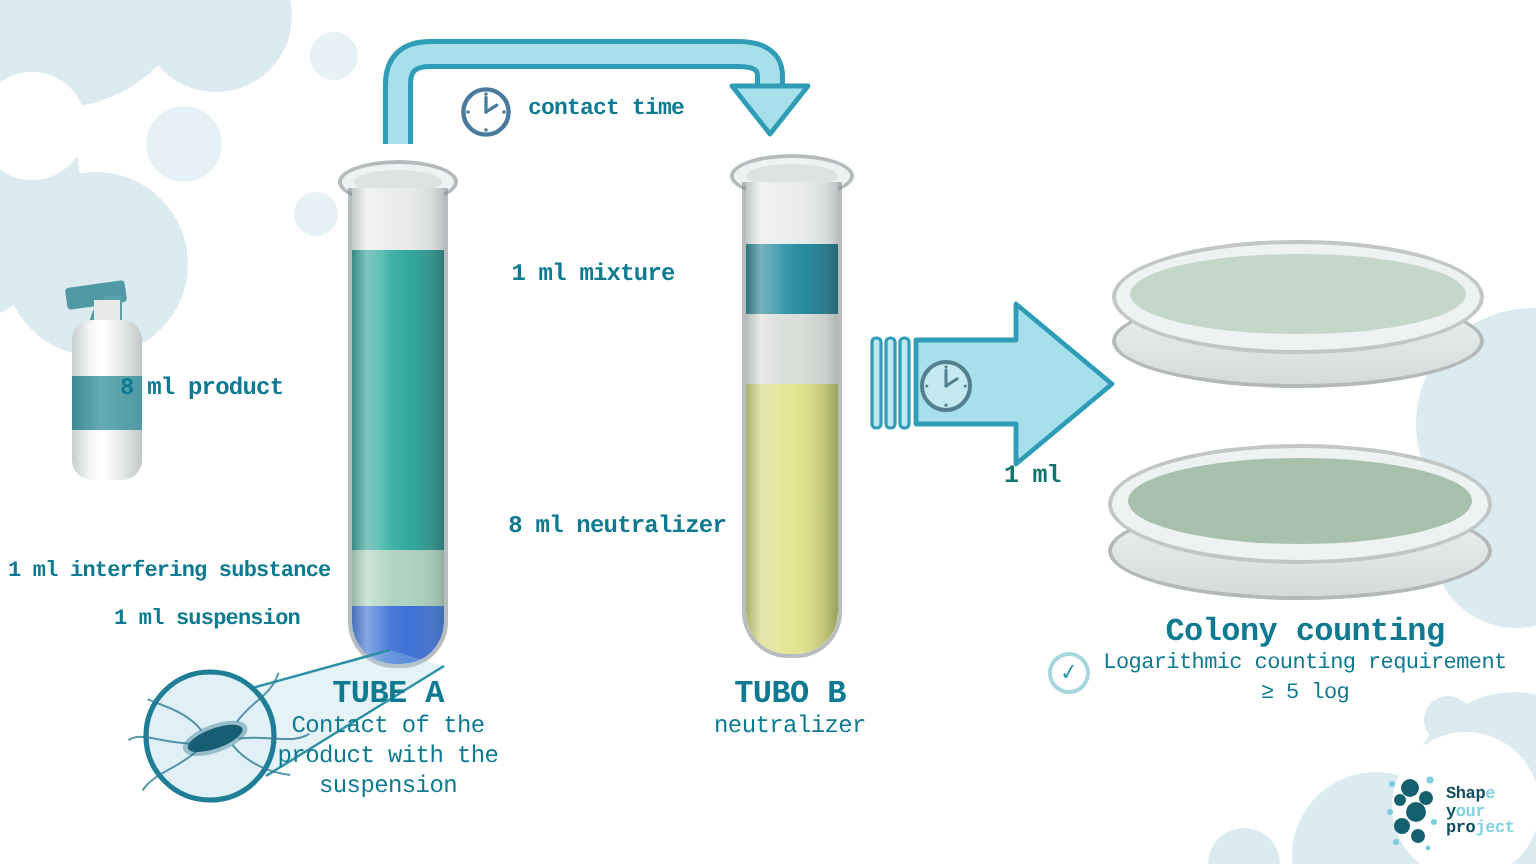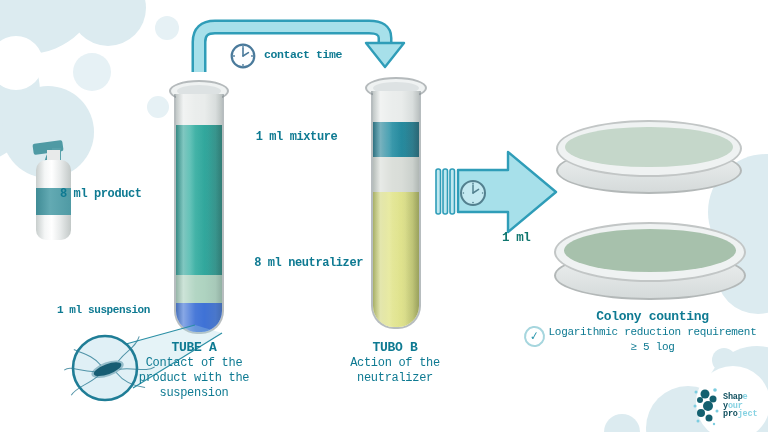--- a/index.html
+++ b/index.html
@@ -4,21 +4,21 @@
 <style>
   html,body{margin:0;padding:0;background:#fff;}
   .stage{position:relative;width:768px;height:432px;overflow:hidden;background:#ffffff;
          font-family:Liberation Mono, monospace;}
   .abs{position:absolute;}
   svg{display:block;}
   
   .ml-label{position:absolute;font-size:12px;font-weight:bold;color:#0e7a92;
             letter-spacing:-0.4px;white-space:nowrap;}
   .cap{position:absolute;text-align:center;color:#0e7a92;font-size:12px;line-height:15px;letter-spacing:-0.3px;}
-  .cap .cap-title{font-weight:bold;font-size:13px;margin-bottom:1px;text-align:center;}
+  .cap .cap-title{font-weight:bold;font-size:16px;margin-bottom:1px;text-align:center;}
   
   .rim{position:absolute;border-radius:50%;background:#eff2f2;border:2px solid #b5babc;}
   .rim-inner{position:absolute;left:6px;right:6px;top:3px;bottom:3px;border-radius:50%;background:#dde2e3;}
   .tube-body{position:absolute;overflow:hidden;border:2px solid rgba(125,135,138,.55);border-top:none;
              border-radius:0 0 23px 23px;}
   .layer{position:absolute;left:0;right:0;}
   .glass-ol{position:absolute;inset:0;border-radius:0 0 21px 21px;
     background:linear-gradient(90deg,rgba(90,105,105,.28) 0%,rgba(255,255,255,.38) 16%,
       rgba(255,255,255,.06) 42%,rgba(255,255,255,0) 62%,rgba(130,145,145,.16) 86%,rgba(80,95,95,.30) 100%);}
   
@@ -166,39 +166,39 @@
           <path d="M60,58 C76,62 84,70 94,68"></path>
         <path d="M44,48 C40,36 30,30 24,24"></path>
           <path d="M56,60 C60,72 70,80 78,84"></path>
       </g>
       <ellipse cx="49" cy="54" rx="17" ry="7" fill="#3b7f95" opacity="0.45"></ellipse>
       <ellipse cx="49" cy="54" rx="14.5" ry="5" fill="#10576e" opacity="0.95"></ellipse>
     </g>
   </svg>
 
   <div class="ml-label" style="left:60px;top:187px;width:100px;">8 ml product</div>
+  <div class="ml-label" style="left:4px;top:280px;width:161px;text-align:right;font-size:11px;">1 ml interfering substance</div>
   <div class="ml-label" style="left:4px;top:304px;width:146px;text-align:right;font-size:11px;">1 ml suspension</div>
   <div class="ml-label" style="left:230px;top:130px;width:133px;text-align:center;">1 ml mixture</div>
   <div class="ml-label" style="left:230px;top:256px;width:133px;text-align:right;">8 ml neutralizer</div>
 
   <div class="cap" style="left:134px;top:340px;width:120px;">
     <div class="cap-title">TUBE A</div>
     <div>Contact of the</div>
     <div>product with the</div>
     <div>suspension</div>
   </div>
   <div class="cap" style="left:335px;top:340px;width:120px;">
     <div class="cap-title">TUBO B</div>
-    <div>Action of the</div>
     <div>neutralizer</div>
   </div>
 
   <div class="cap" style="left:545px;top:309px;width:215px;">
     <div class="cap-title">Colony counting</div>
-    <div style="font-size:11px;letter-spacing:-0.3px;white-space:nowrap;">Logarithmic reduction requirement</div>
+    <div style="font-size:11px;letter-spacing:-0.3px;white-space:nowrap;">Logarithmic counting requirement</div>
     <div style="font-size:11px;">≥ 5 log</div>
   </div>
   <div class="check" style="left:524px;top:326px;">
     <span>✓</span>
   </div>
 
   <div class="logo" style="left:692px;top:386px;align-items:center;">
     <svg width="28" height="40" viewBox="0 0 28 40">
       <g fill="#14606f">
         <circle cx="13" cy="8" r="4.5"></circle>

